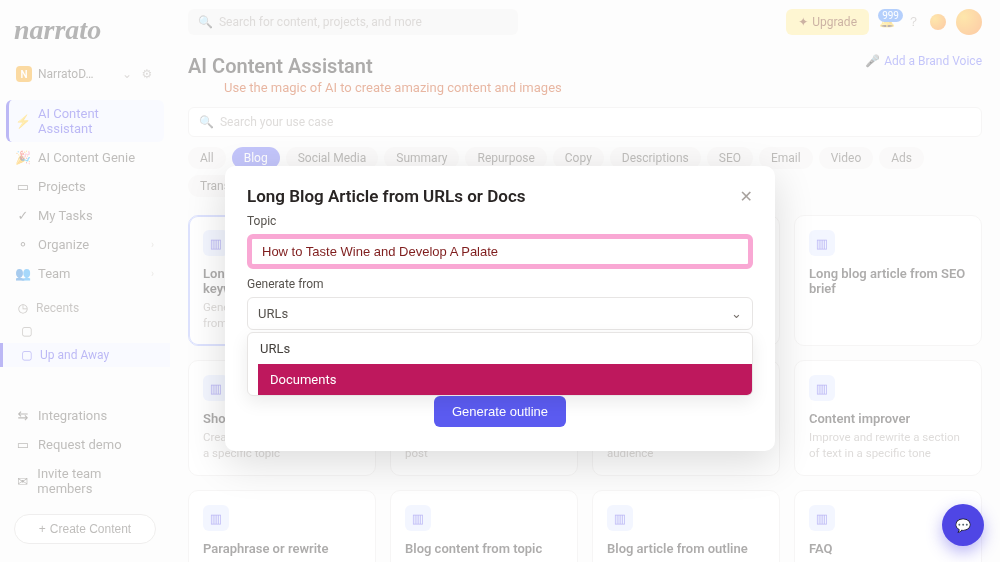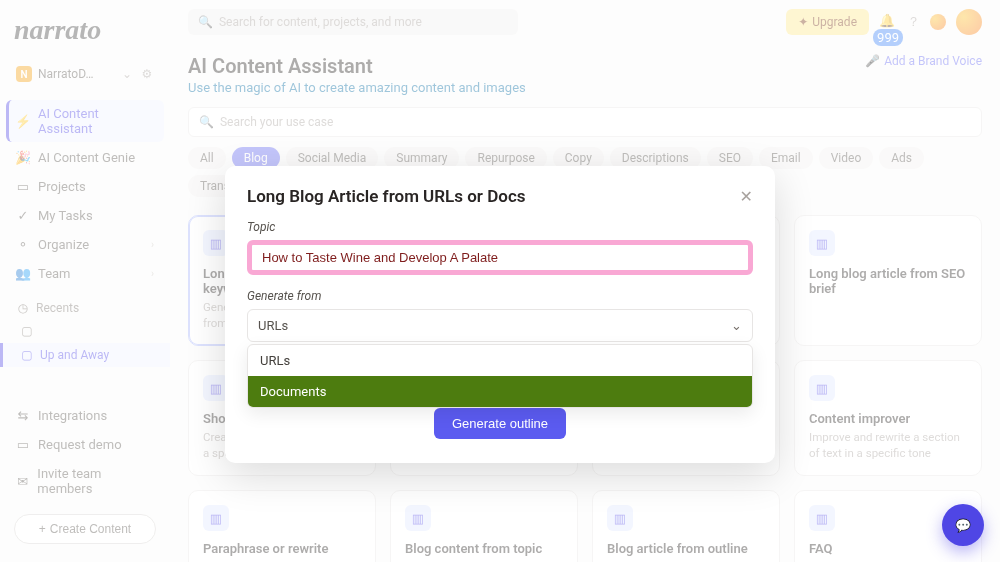--- a/index.html
+++ b/index.html
@@ -125,38 +125,38 @@
     color:#78350f;
     border-radius:6px;
     padding:6px 12px;
     font-size:12px;
     display:flex; align-items:center; gap:4px;
     cursor:pointer;
   }
   .notif { position:relative; width:18px; height:18px; }
   .notif-badge {
     background:#3b82f6; color:#fff;
-    border-radius:8px; font-size:13px;
+    border-radius:8px; font-size:10px;
     padding:1px 4px;
-    position:absolute; top:-4px; right:-6px;margin-top:20px;
+    position:absolute; top:-4px; right:-6px;
   }
   .avatar {
     width:26px; height:26px; border-radius:50%;
     background: radial-gradient(circle at 30% 30%, #fbbf24, #f97316);
   }
   .avatar.small { width:16px; height:16px; }
 
   
   .main {
     position:absolute;
     left:170px; top:44px; right:0; bottom:0;
     padding:10px 18px;
   }
   .page-title { font-size:20px; font-weight:600; color:#292524;}
-  .page-sub { color:#0369a1; font-size:13px; margin-top:2px;}
+  .page-sub { color:#c2410c; font-size:13px; margin-top:2px;margin-left:36px;}
   .page-head {display:flex; align-items:flex-start;}
   .brand-voice { margin-left:auto; color:#6366f1; font-size:12px; display:flex; gap:4px; align-items:center; cursor:pointer;}
 
   .usecase-search {
     margin-top:12px;
     background:#fff;
     border:1px solid #e7e5e4;
     border-radius:6px;
     padding:7px 10px;
     display:flex; align-items:center; gap:6px;
@@ -213,21 +213,21 @@
     left:225px; top:166px;
     width:550px;
     background:#fff;
     border-radius:10px;
     box-shadow:0 12px 40px rgba(0,0,0,0.14);
     padding:20px 22px 24px;
   }
   .modal-head { display:flex; align-items:center; }
   .modal-title { font-size:17px; font-weight:600; color:#292524;}
   .modal-close { margin-left:auto; color:#a8a29e; font-size:16px; cursor:pointer; background:none; border:none;}
-  .m-label { font-size:12px; color:#57534e; margin-top:14px; margin-bottom:6px;font-style:italic;}
+  .m-label { font-size:12px; color:#57534e; margin-top:8px; margin-bottom:6px;}
   .m-input {
     width:100%;
     border:5px solid #f9a8d4;
     border-radius:6px;
     padding:5px 10px;
     font-size:13px;
     color:#7f1d1d;
     outline:none;
   }
   .m-select-wrap { position:relative; }
@@ -250,21 +250,21 @@
     border:1px solid #e7e5e4;
     border-radius:6px;
     box-shadow:0 6px 18px rgba(0,0,0,0.08);
     overflow:hidden;
   }
   .m-option {
     padding:8px 12px;
     font-size:13px;
     cursor:pointer;
   }
-  .m-option.highlight { background:#4d7c0f; color:#fff;}
+  .m-option.highlight { background:#be185d; color:#fff;margin-left:10px;}
   .m-generate {
     display:block;
     margin:66px auto 0;
     background:#5b5bf0;
     color:#fff;
     border:none;
     border-radius:6px;
     padding:8px 18px;
     font-size:13px;
     cursor:pointer;

